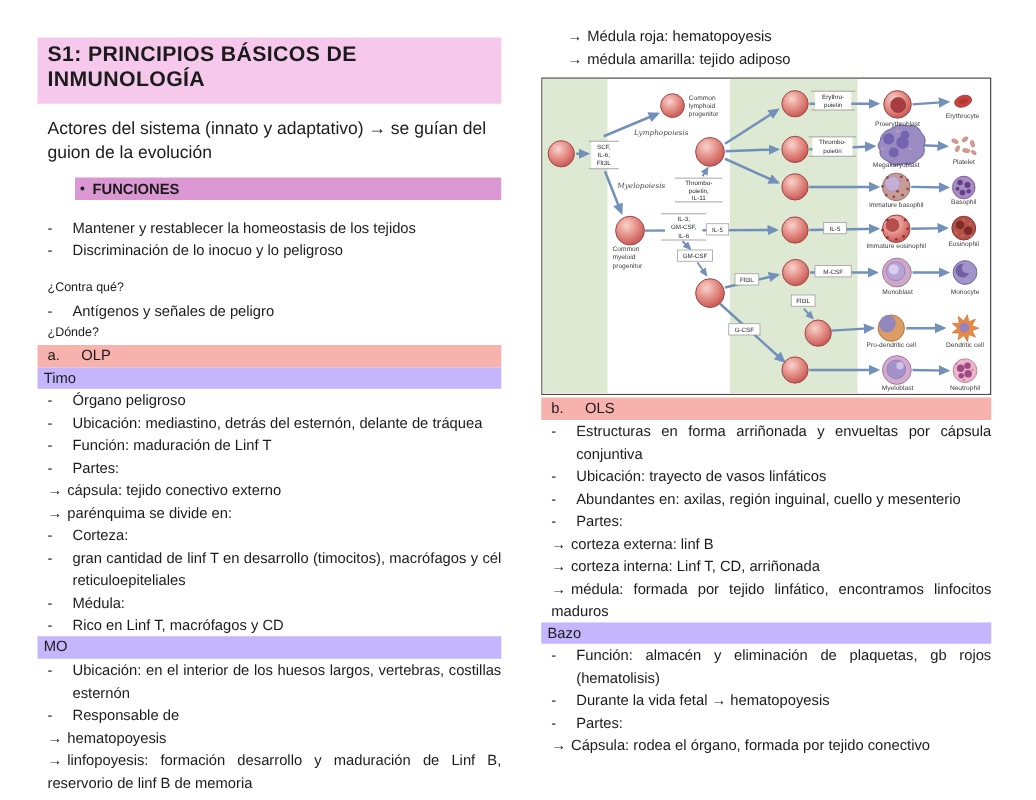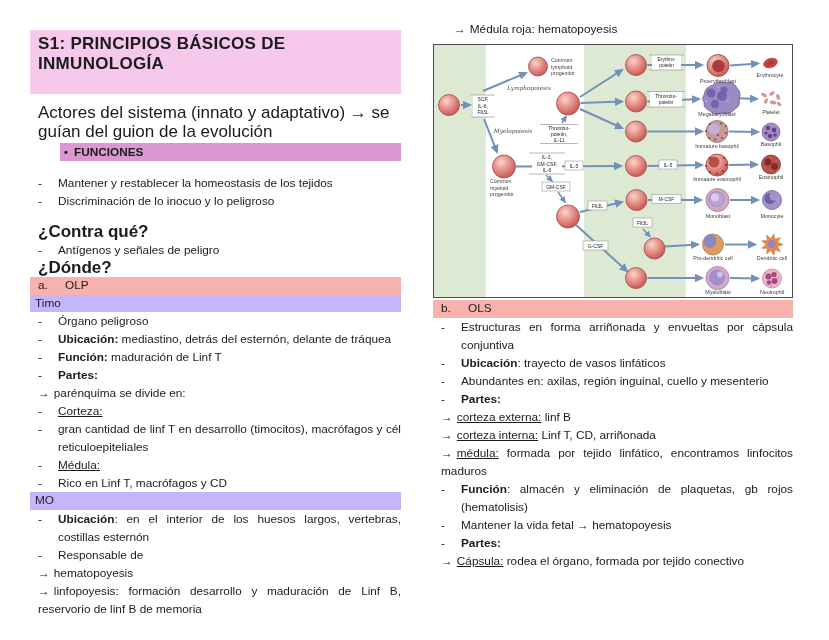--- a/index.html
+++ b/index.html
@@ -1,40 +1,40 @@
 <!DOCTYPE html>
 <html><head>
 <meta charset="utf-8">
 <style>
   html,body{margin:0;padding:0}
   body{width:829px;height:640px;background:#ffffff;font-family:"Liberation Sans",sans-serif;color:#1b1b1b;position:relative;overflow:hidden}
   .col{position:absolute;top:30px}
   #left-col{left:30px;width:371px}
   #right-col{left:433px;width:360px;top:20px}
 
-  .title-band{background:#f6c9ec;font-size:17px;font-weight:700;letter-spacing:.3px;padding:4px 6px 20px 8px;margin-bottom:10px}
-  .para{font-size:17px;line-height:18.5px;padding-left:8px;margin-bottom:2px}
+  .title-band{background:#f6c9ec;font-size:17px;font-weight:700;letter-spacing:.3px;padding:4px 6px 9px 8px;margin-bottom:10px}
+  .para{font-size:14px;line-height:18.5px;padding-left:8px;margin-bottom:12px}
   .bullet-band{background:#db97d1;font-weight:700;font-size:11.8px;line-height:18px;margin-left:30px;padding-left:14px;position:relative}
   .bullet-band .dot{position:absolute;left:4px;font-size:11px}
-  .heading{font-weight:700;font-size:17px;line-height:18px;padding-left:8px}
+  .heading{font-weight:400;font-size:10px;line-height:18px;padding-left:8px}
   .band{font-weight:400;font-size:11.8px;line-height:17.5px;height:17.5px;padding-left:5px;overflow:hidden}
   .band.salmon{background:#f8b2ae}
   .band.pink{background:#c4b5fd}
   .band-marker{display:inline-block;width:27px;padding-left:3px}
   .line{font-size:11.8px;line-height:18px}
   .dash{position:relative;padding-left:28px}
   .dash>.marker{position:absolute;left:8px;top:0}
   .dash .content{display:block}
   .dash.justify .content{text-align:justify}
   .arrowline{padding-left:8px}
   .arrowline>.marker{margin-right:4px}
   .arrowline.justify{text-align:justify}
   .arrowline.indented{padding-left:21px}
-  .b{font-weight:700}
-  .u{text-decoration:underline}
+  .b{font-weight:400}
+  .u{}
   .spacer{width:100%}
 
   .diagram-box{margin-top:6px;margin-bottom:2px;border:1.5px solid #4d4d4d;background:#fff}
   .diagram-box svg{display:block}
   svg text{font-family:"Liberation Sans",sans-serif}
   .dlabel{font-size:5px;fill:#1f1f1f}
   .dname{font-size:5.3px;fill:#3c3c3c}
   .dital{font-size:5.8px;font-style:italic;fill:#4a4a4a;font-family:"DejaVu Serif",serif}
   .lblbox{fill:#ffffff;stroke:#999999;stroke-width:.6}
   .lblbg{fill:#ffffff}
@@ -74,20 +74,21 @@
       <span class="content"><span class="b ">Ubicación:</span><span> mediastino, detrás del esternón, delante de tráquea</span></span>
     </div>
     <div class="line dash">
       <span class="marker">-</span>
       <span class="content"><span class="b ">Función:</span><span> maduración de Linf T</span></span>
     </div>
     <div class="line dash">
       <span class="marker">-</span>
       <span class="content"><span class="b ">Partes:</span></span>
     </div>
+    <div class="line arrowline"><span class="marker">→</span><span>cápsula: tejido conectivo externo</span></div>
     <div class="line arrowline"><span class="marker">→</span><span>parénquima se divide en:</span></div>
     <div class="line dash">
       <span class="marker">-</span>
       <span class="content"><span class="u">Corteza:</span></span>
     </div>
     <div class="line dash justify">
       <span class="marker">-</span>
       <span class="content"><span>gran cantidad de linf T en desarrollo (timocitos), macrófagos y cél reticuloepiteliales</span></span>
     </div>
     <div class="line dash">
@@ -107,20 +108,21 @@
       <span class="marker">-</span>
       <span class="content"><span>Responsable de</span></span>
     </div>
     <div class="line arrowline"><span class="marker">→</span><span>hematopoyesis</span></div>
     <div class="line arrowline justify"><span class="marker">→</span><span>linfopoyesis: formación desarrollo y maduración de Linf B, reservorio de linf B de memoria</span></div>
   </div>
 
 <div id="right-col" class="col">
   <div id="right-top">
       <div class="line arrowline indented"><span class="marker">→</span><span>Médula roja: hematopoyesis</span></div>
+      <div class="line arrowline indented"><span class="marker">→</span><span>médula amarilla: tejido adiposo</span></div>
     </div>
 
   <div class="diagram-box">
     <svg viewBox="0 0 357 252" width="357" height="252">
       <defs>
         <radialGradient id="cg" cx="38%" cy="32%" r="75%">
           <stop offset="0%" stop-color="#f8d4cd"></stop>
           <stop offset="45%" stop-color="#e6948c"></stop>
           <stop offset="85%" stop-color="#cd625e"></stop>
           <stop offset="100%" stop-color="#c05553"></stop>
@@ -380,27 +382,28 @@
         <span class="marker">-</span>
         <span class="content"><span>Abundantes en: axilas, región inguinal, cuello y mesenterio</span></span>
       </div>
       <div class="line dash">
         <span class="marker">-</span>
         <span class="content"><span class="b ">Partes:</span></span>
       </div>
       <div class="line arrowline"><span class="marker">→</span><span class="u">corteza externa:</span><span> linf B</span></div>
       <div class="line arrowline"><span class="marker">→</span><span class="u">corteza interna:</span><span> Linf T, CD, arriñonada</span></div>
       <div class="line arrowline justify"><span class="marker">→</span><span class="u">médula:</span><span> formada por tejido linfático, encontramos linfocitos maduros</span></div>
+      <div class="band pink"><span class="band-text">Bazo</span></div>
       <div class="line dash justify">
         <span class="marker">-</span>
         <span class="content"><span class="b ">Función</span><span>: almacén y eliminación de plaquetas, gb rojos (hematolisis)</span></span>
       </div>
       <div class="line dash">
         <span class="marker">-</span>
-        <span class="content"><span>Mantener la vida fetal → hematopoyesis</span></span>
+        <span class="content"><span>Durante la vida fetal → hematopoyesis</span></span>
       </div>
       <div class="line dash">
         <span class="marker">-</span>
         <span class="content"><span class="b ">Partes:</span></span>
       </div>
       <div class="line arrowline"><span class="marker">→</span><span class="u">Cápsula:</span><span> rodea el órgano, formada por tejido conectivo</span></div>
     </div>
 </div>
 
 </body></html>

